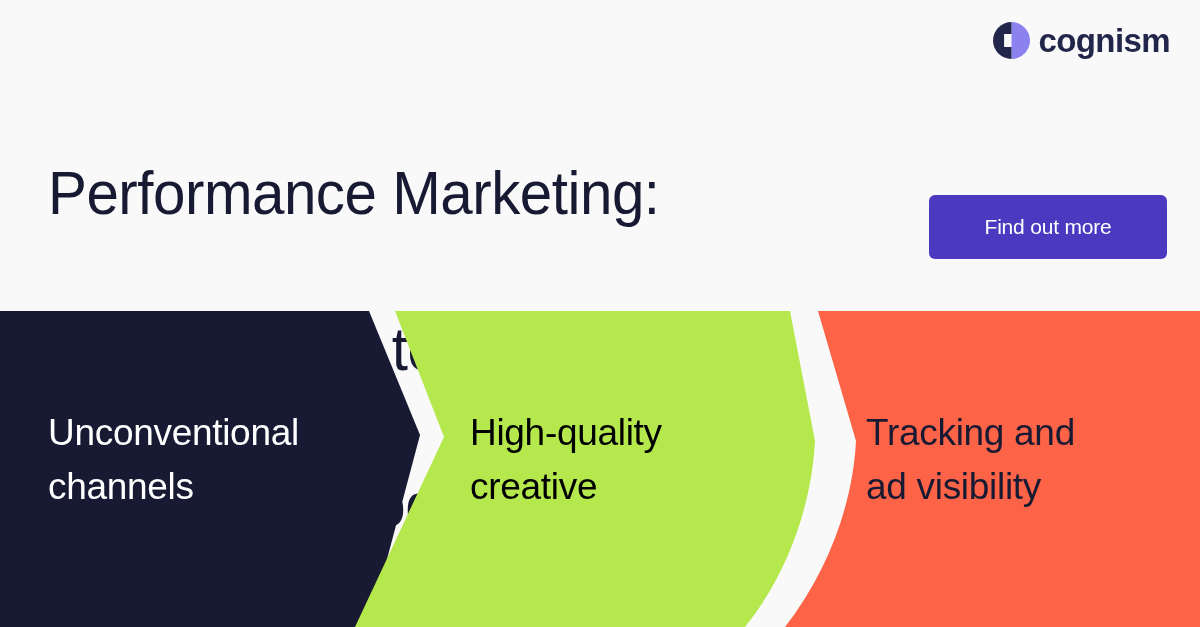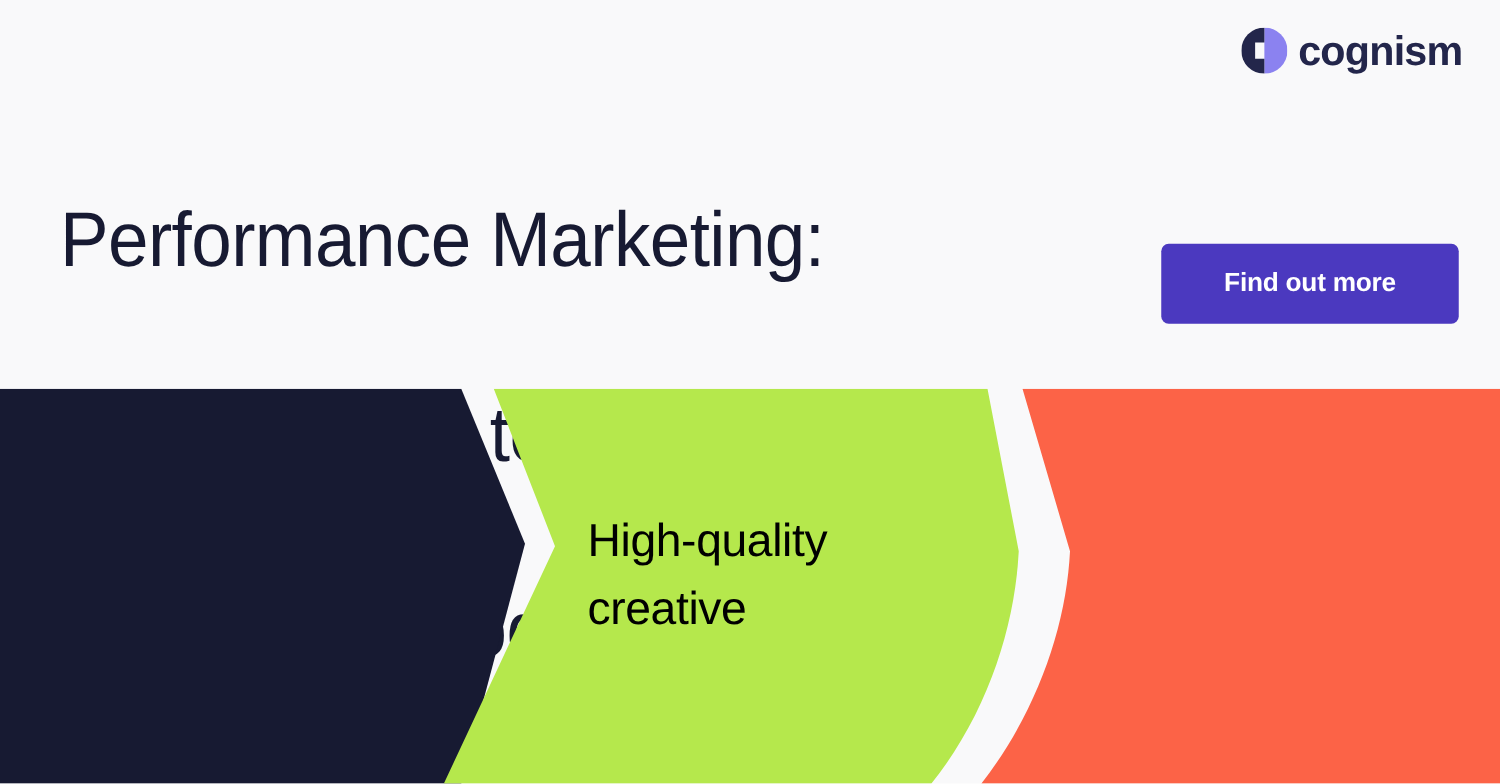--- a/index.html
+++ b/index.html
@@ -73,21 +73,21 @@
     left: 929px;
     top: 195px;
     width: 238px;
     height: 64px;
     background: #4B39BF;
     border: none;
     border-radius: 6px;
     color: #FFFFFF;
     font-family: "Liberation Sans", sans-serif;
     font-size: 21px;
-    font-weight: 700;
+    font-weight: 400;
     letter-spacing: -0.2px;
     cursor: pointer;
     display: flex;
     align-items: center;
     justify-content: center;
     padding: 0;
   }
 
   
   #banner {
@@ -172,19 +172,23 @@
       <path d="M 0 0 L 369 0 L 420 124 L 369 316 L 0 316 Z" fill="#171A32"></path>
 
       <path d="M 395 0 L 790 0 L 815 130
                C 812 190, 790 260, 745 316
                L 355 316 L 444 126 Z" fill="#B5E84C"></path>
 
       <path d="M 818 0 L 1200 0 L 1200 316 L 785 316
                C 830 258, 853 190, 856 130 Z" fill="#FC6347"></path>
     </svg>
 
+    <div class="panel-label" id="panel-label-1">Unconventional
+channels</div>
 
     <div class="panel-label" id="panel-label-2">High-quality
 creative</div>
 
+    <div class="panel-label" id="panel-label-3">Tracking and
+ad visibility</div>
   </div>
 
 </div>
 
 </body></html>

